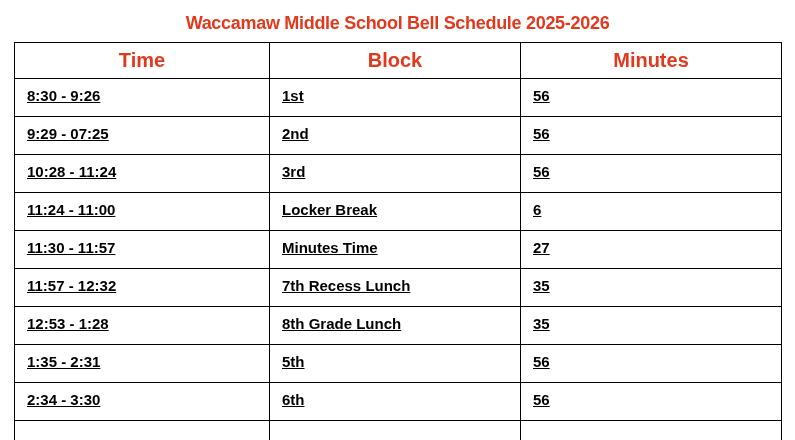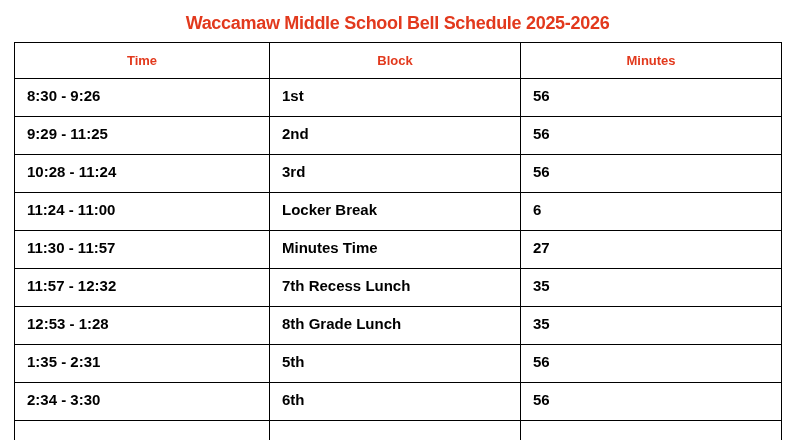--- a/index.html
+++ b/index.html
@@ -30,35 +30,35 @@
   table.schedule col.c-block   { width: 251px; }
   table.schedule col.c-minutes { width: 261px; }
   table.schedule th, table.schedule td {
     border: 1.5px solid #000000;
     font-weight: bold;
     white-space: pre-wrap;
     overflow: hidden;
   }
   table.schedule th {
     height: 35px;
-    font-size: 13px;
+    font-size: 20px;
     color: #E2391D;
     text-align: center;
     vertical-align: middle;
     padding: 0;
   }
   table.schedule td {
     font-size: 15px;
     color: #000000;
     text-align: left;
     vertical-align: top;
     line-height: 19px;
     padding: 7px 10px 0 12px;
   }
-  tr.row-normal  { height: 38px; }
+  tr.row-normal  { height: 38px; text-decoration: underline; }
   tr.row-tall    { height: 54px; }
   tr.row-partial { height: 24px; }
 </style>
 </head>
 <body>
 
 <h1 class="page-title">Waccamaw Middle School Bell Schedule 2025-2026</h1>
 
 <table class="schedule">
   <colgroup>
@@ -73,21 +73,21 @@
       <th>Minutes</th>
     </tr>
   </thead>
   <tbody>
     <tr class="row-normal">
       <td>8:30 - 9:26</td>
       <td>1st</td>
       <td>56</td>
     </tr>
     <tr class="row-normal">
-      <td>9:29 - 11:25</td>
+      <td>9:29 - 07:25</td>
       <td>2nd</td>
       <td>56</td>
     </tr>
     <tr class="row-normal">
       <td>10:28 - 11:24</td>
       <td>3rd</td>
       <td>56</td>
     </tr>
     <tr class="row-normal">
       <td>11:24 - 11:00</td>

